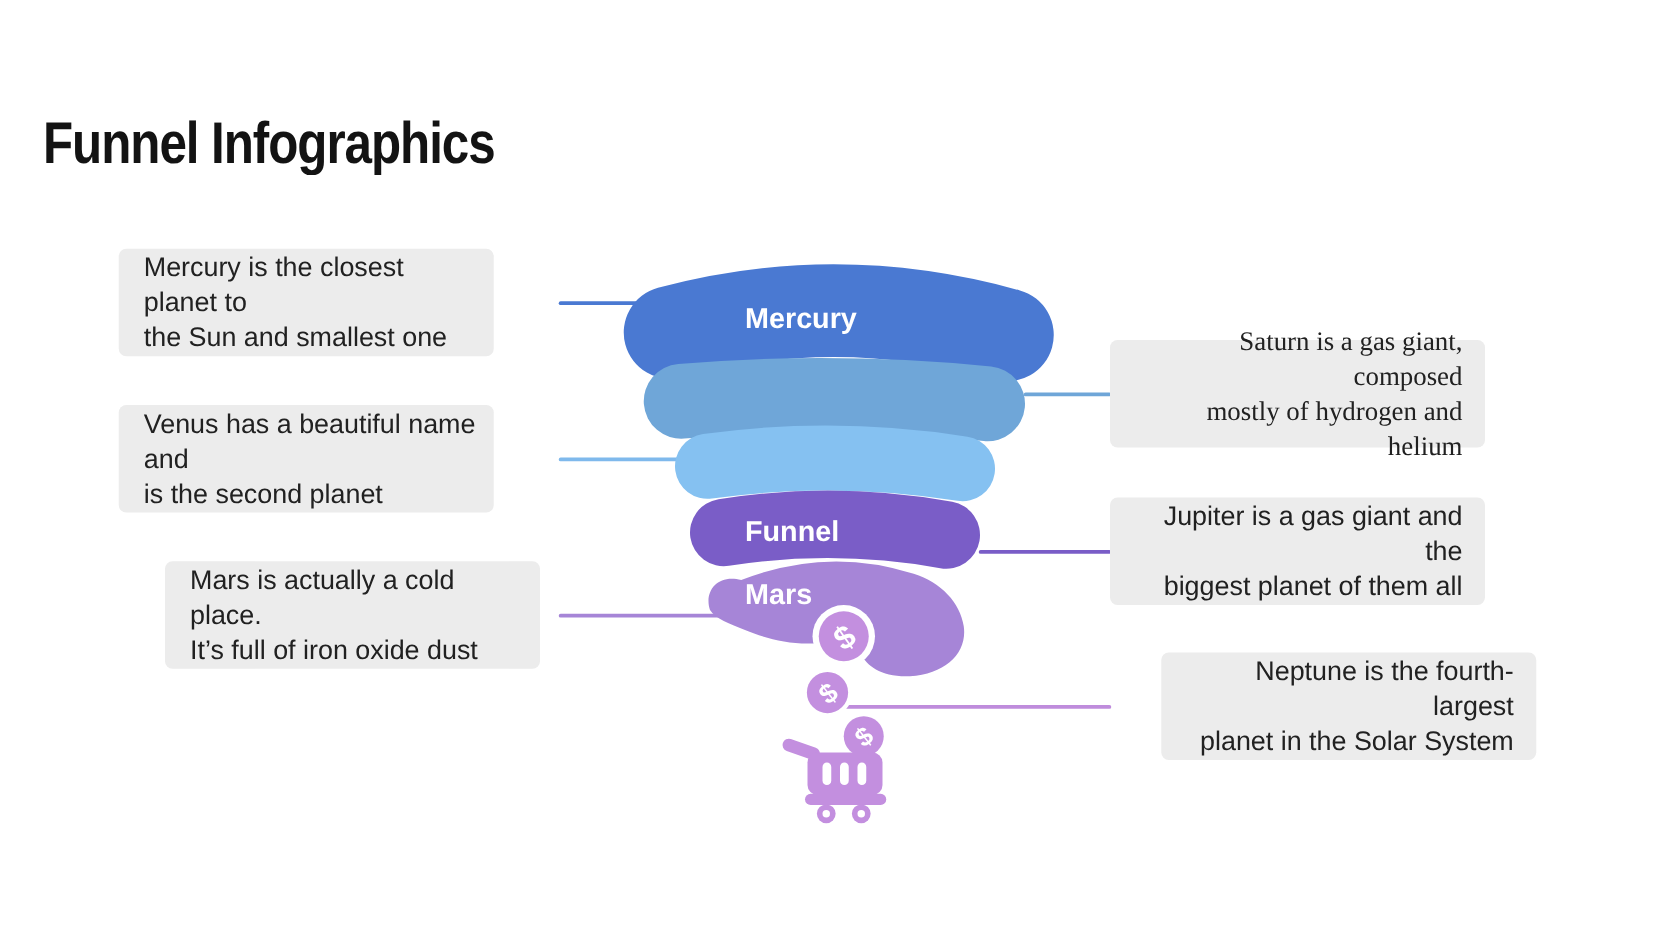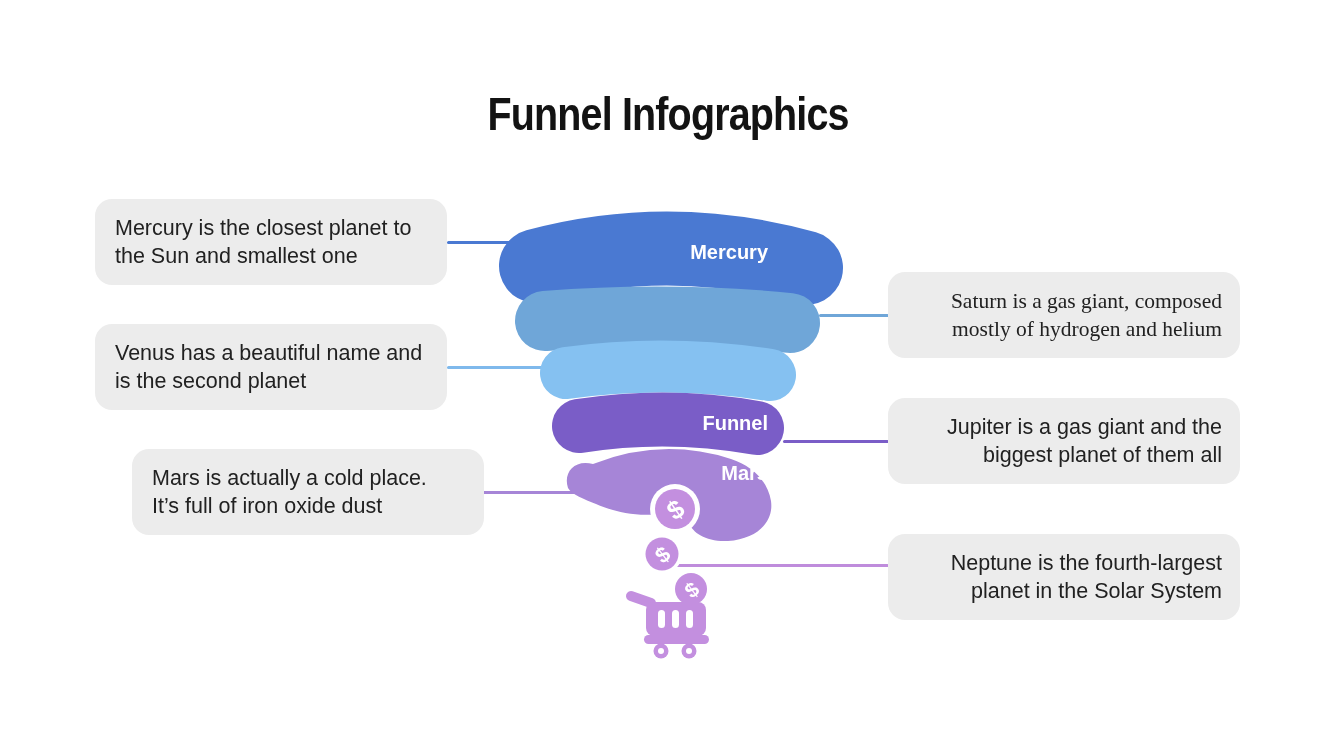--- a/index.html
+++ b/index.html
@@ -1,52 +1,52 @@
 <!DOCTYPE html>
 <html><head>
 <meta charset="utf-8">
 <style>
   html,body{margin:0;padding:0;background:#fff;}
   .canvas{
     position:relative;width:1336px;height:752px;background:#ffffff;
     overflow:hidden;font-family:"Liberation Sans",sans-serif;
   }
   .page-title{
-    position:absolute;left:0;top:88px;width:1336px;text-align:center;
+    position:absolute;left:0;top:88px;width:1336px;text-align:left;
     font-size:47px;font-weight:700;color:#131313;line-height:52px;
   }
   .page-title .squeeze{display:inline-block;transform:scaleX(0.84);letter-spacing:-1px;}
   .callout{
-    position:absolute;width:352px;height:86px;border-radius:17px;
+    position:absolute;width:300px;height:86px;border-radius:6px;
     background:#ececec;display:flex;align-items:center;box-sizing:border-box;
   }
   .callout-text{
     font-size:21.5px;line-height:28px;color:#212121;white-space:pre-line;width:100%;
   }
   .callout.left{left:95px;padding:10px 14px 10px 20px;}
   .callout.left .callout-text{text-align:left;}
   .callout.right{left:888px;padding:10px 18px 10px 14px;}
   .callout.right .callout-text{text-align:right;}
   .cl-mercury{top:199px;}
   .cl-venus{top:324px;}
   .cl-mars{top:449px;margin-left:37px;}
   .cr-saturn{top:272px;}
   .cr-jupiter{top:398px;}
-  .cr-neptune{top:534px;}
+  .cr-neptune{top:522px;margin-left:41px;}
   .connector{position:absolute;height:3px;border-radius:2px;}
   .ln-mercury{left:447px;top:241px;width:75px;}
   .ln-venus{left:447px;top:366px;width:103px;}
   .ln-mars{left:447px;top:491px;width:130px;}
   .ln-saturn{left:819px;top:314px;width:70px;}
   .ln-jupiter{left:783px;top:440px;width:106px;}
   .ln-neptune{left:670px;top:564px;width:219px;}
   .funnel-svg{position:absolute;left:0;top:0;}
   .funnel-label{
-    position:absolute;left:568px;width:200px;text-align:right;
-    font-size:20px;font-weight:700;color:#ffffff;
+    position:absolute;left:596px;width:200px;text-align:left;
+    font-size:23px;font-weight:700;color:#ffffff;
   }
   .fl-mercury{top:241px;}
   .fl-saturn{top:304px;}
   .fl-venus{top:360px;}
   .fl-jupiter{top:412px;}
   .fl-mars{top:462px;}
   .coin-glyph{
     font-family:"Liberation Sans",sans-serif;font-weight:700;fill:#ffffff;
     text-anchor:middle;dominant-baseline:central;
   }

